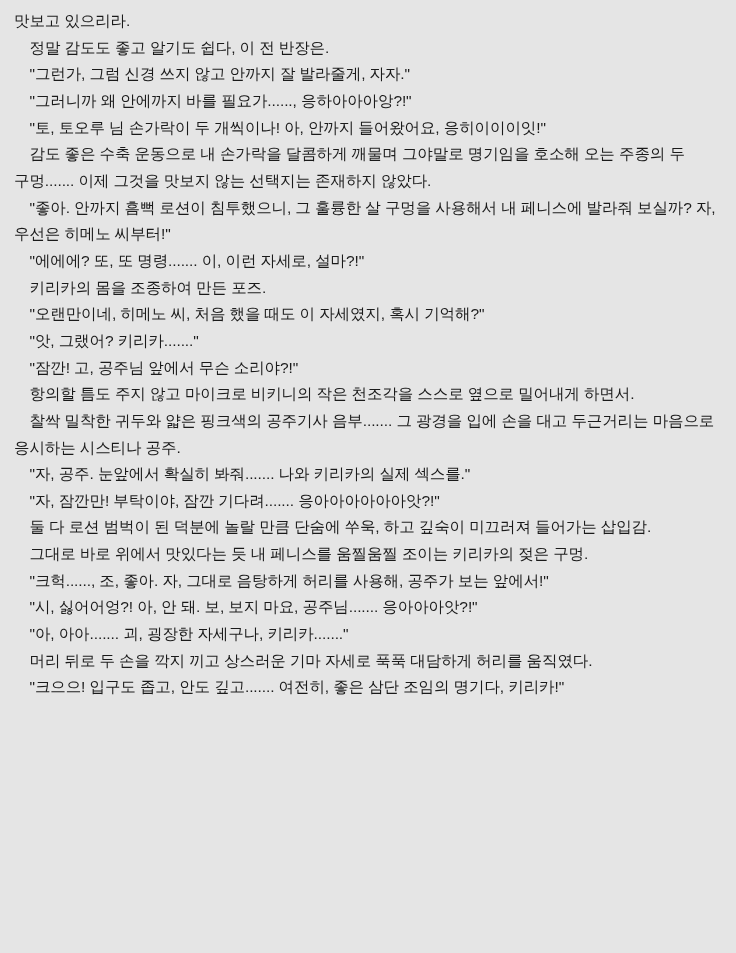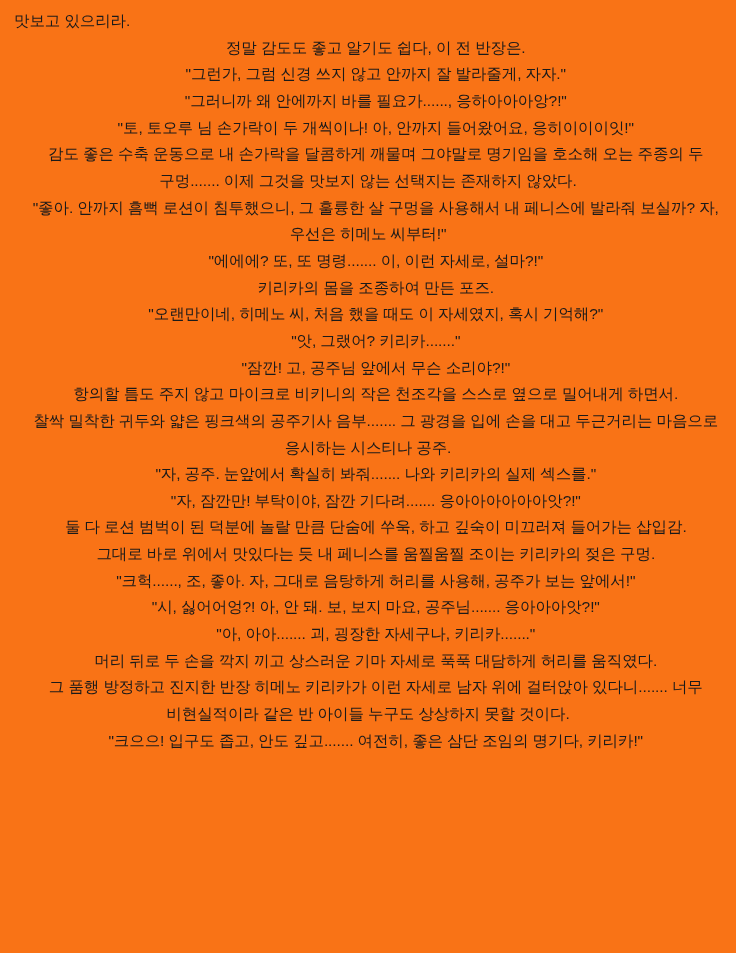--- a/index.html
+++ b/index.html
@@ -11,35 +11,34 @@
     width: 736px;
     min-height: 953px;
     font-family: "Liberation Sans", sans-serif;
     color: #1a1a1a;
   }
   .page {
     width: 736px;
     min-height: 953px;
     box-sizing: border-box;
     padding: 8px 14px 10px 14px;
-    background: #f97316;
+    background: #e5e5e5;
   }
   .body-text {
     font-size: 15.5px;
     line-height: 1.72;
     letter-spacing: -0.1px;
     word-break: keep-all;
   }
   .para {
     margin: 0;
     white-space: pre-wrap;
   }
   .para.indent {
     text-indent: 1em;
-    text-align: center;
   }
   .para.flush {
     text-indent: 0;
   }
 </style>
 </head>
 <body>
 
 <div class="page">
   <div class="body-text">
@@ -58,16 +57,15 @@
     <p class="para indent">항의할 틈도 주지 않고 마이크로 비키니의 작은 천조각을 스스로 옆으로 밀어내게 하면서.</p>
     <p class="para indent">찰싹 밀착한 귀두와 얇은 핑크색의 공주기사 음부....... 그 광경을 입에 손을 대고 두근거리는 마음으로 응시하는 시스티나 공주.</p>
     <p class="para indent">"자, 공주. 눈앞에서 확실히 봐줘....... 나와 키리카의 실제 섹스를."</p>
     <p class="para indent">"자, 잠깐만! 부탁이야, 잠깐 기다려....... 응아아아아아아앗?!"</p>
     <p class="para indent">둘 다 로션 범벅이 된 덕분에 놀랄 만큼 단숨에 쑤욱, 하고 깊숙이 미끄러져 들어가는 삽입감.</p>
     <p class="para indent">그대로 바로 위에서 맛있다는 듯 내 페니스를 움찔움찔 조이는 키리카의 젖은 구멍.</p>
     <p class="para indent">"크헉......, 조, 좋아. 자, 그대로 음탕하게 허리를 사용해, 공주가 보는 앞에서!"</p>
     <p class="para indent">"시, 싫어어엉?! 아, 안 돼. 보, 보지 마요, 공주님....... 응아아아앗?!"</p>
     <p class="para indent">"아, 아아....... 괴, 굉장한 자세구나, 키리카......."</p>
     <p class="para indent">머리 뒤로 두 손을 깍지 끼고 상스러운 기마 자세로 푹푹 대담하게 허리를 움직였다.</p>
-    <p class="para indent">그 품행 방정하고 진지한 반장 히메노 키리카가 이런 자세로 남자 위에 걸터앉아 있다니....... 너무 비현실적이라 같은 반 아이들 누구도 상상하지 못할 것이다.</p>
     <p class="para indent">"크으으! 입구도 좁고, 안도 깊고....... 여전히, 좋은 삼단 조임의 명기다, 키리카!"</p>
   </div>
 </div>
 
 </body></html>

